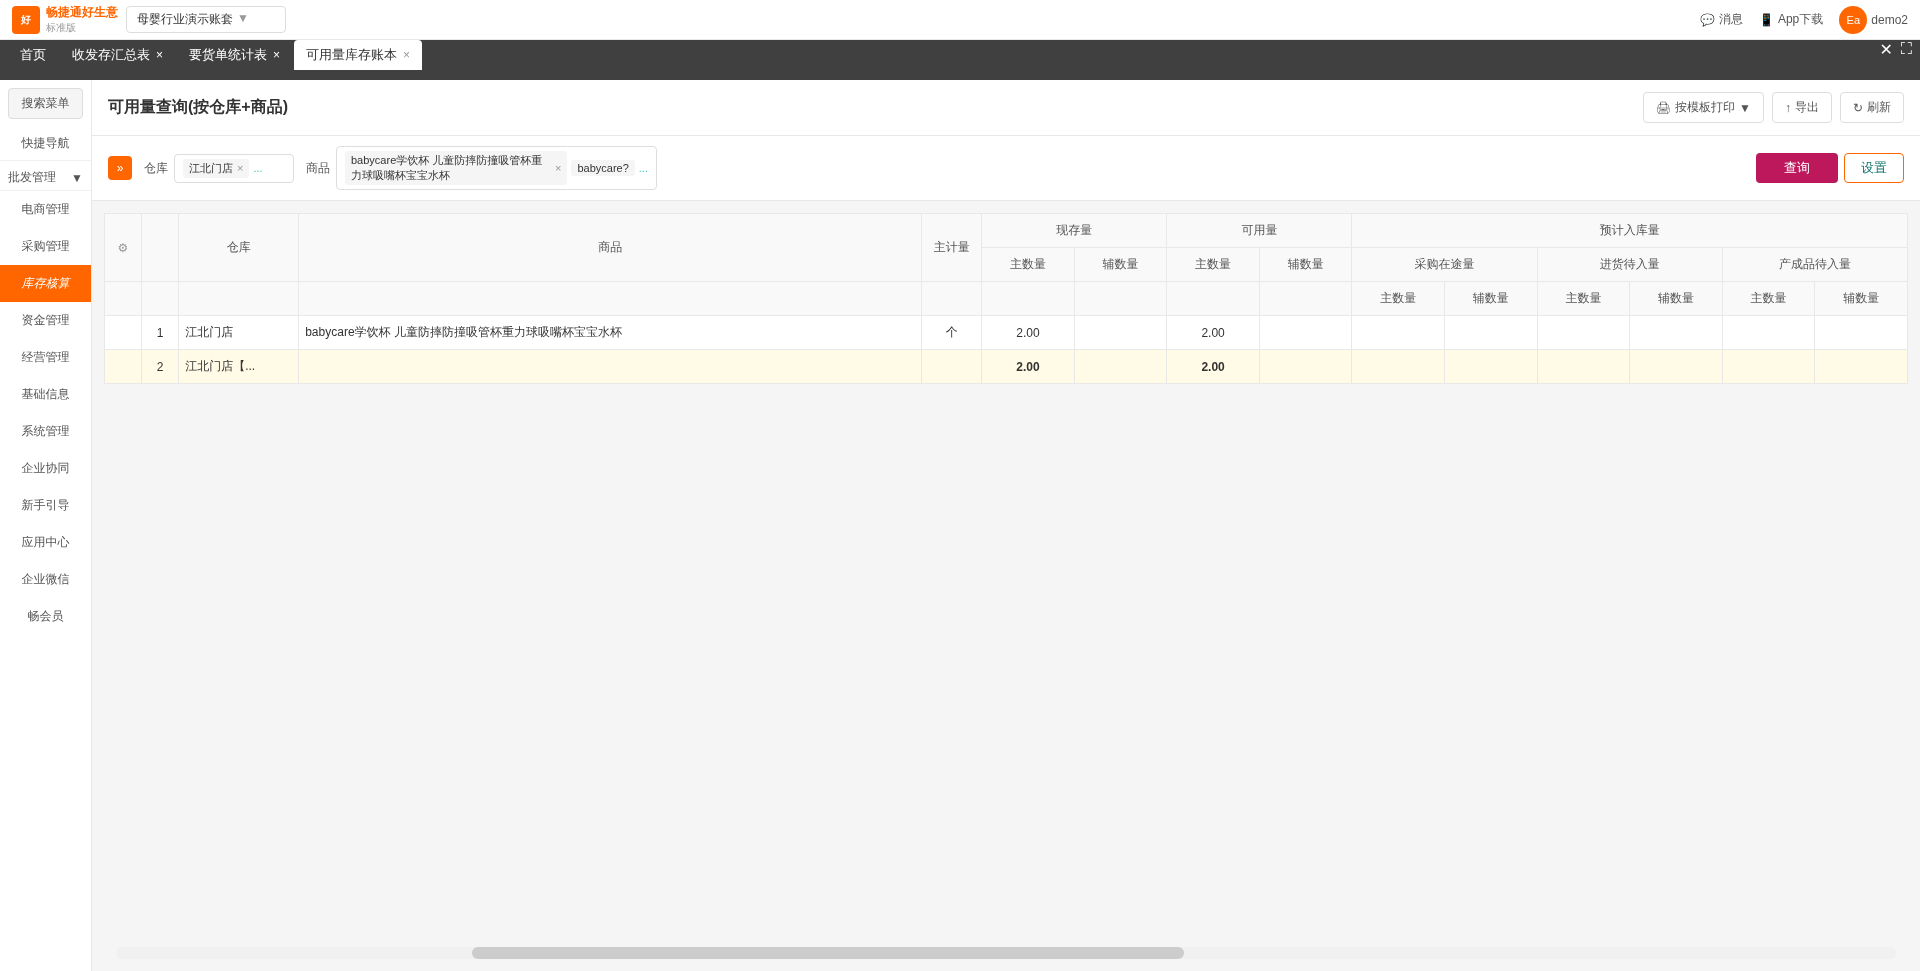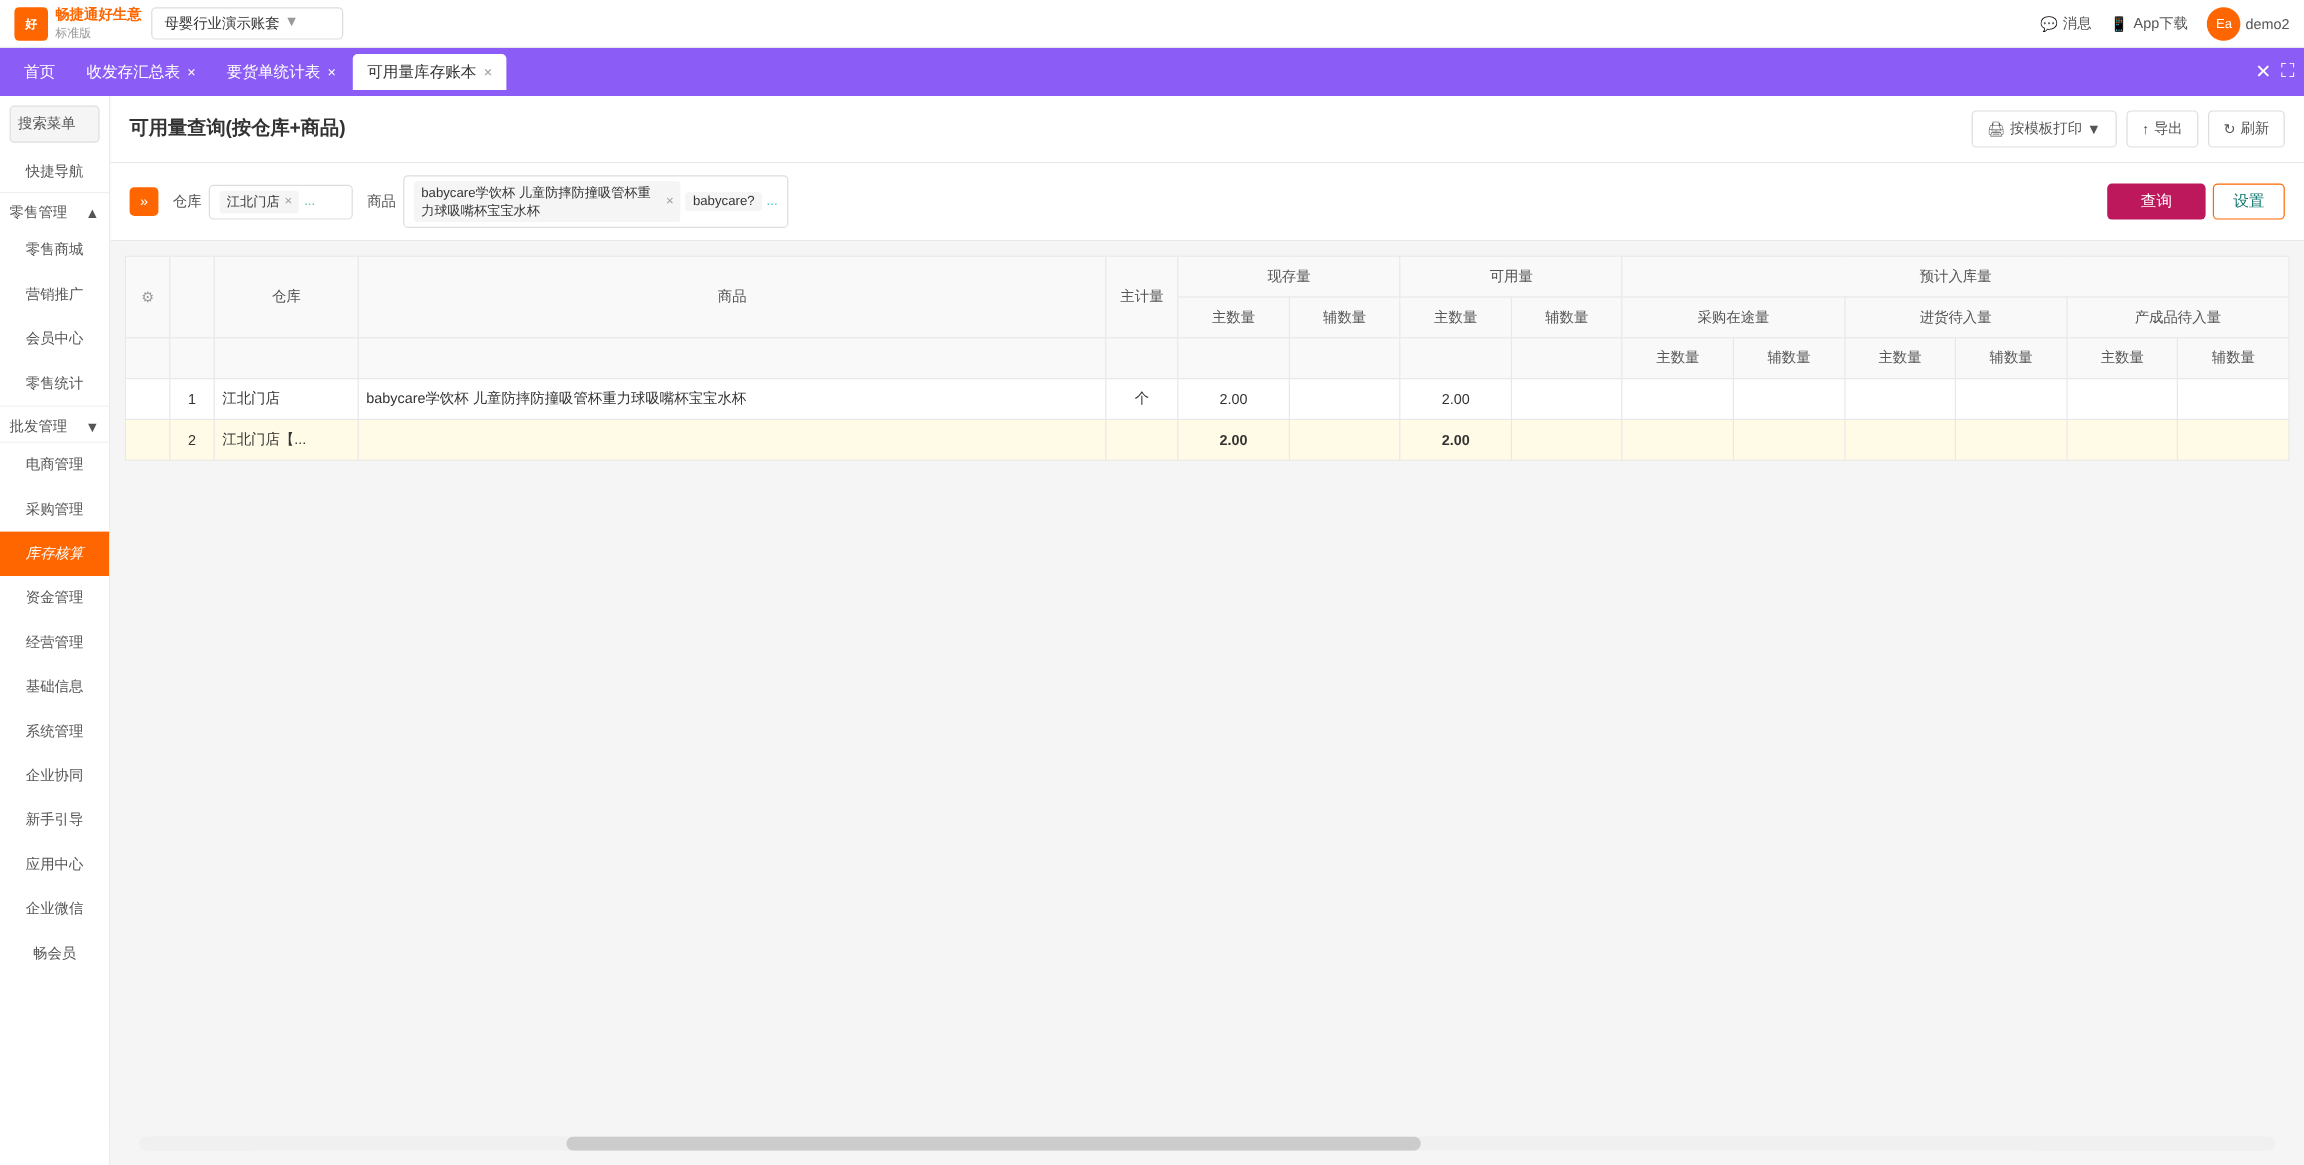--- a/index.html
+++ b/index.html
@@ -9,35 +9,35 @@
     .top-bar { height: 40px; background: #fff; display: flex; align-items: center; justify-content: space-between; padding: 0 12px; border-bottom: 1px solid #e8e8e8; flex-shrink: 0; }
     .top-bar-left { display: flex; align-items: center; gap: 8px; }
     .logo-area { display: flex; align-items: center; gap: 6px; }
     .logo-icon { width: 28px; height: 28px; background: #ff6600; border-radius: 4px; display: flex; align-items: center; justify-content: center; color: white; font-size: 10px; font-weight: bold; }
     .enterprise-selector { display: flex; align-items: flex-start; gap: 4px; padding: 4px 10px; border: 1px solid #ddd; border-radius: 4px; background: #fff; cursor: pointer; min-width: 160px; font-size: 12px; color: #333; }
     .top-bar-right { display: flex; align-items: center; gap: 16px; }
     .top-right-item { display: flex; align-items: center; gap: 4px; font-size: 12px; color: #555; cursor: pointer; }
     .user-avatar { width: 28px; height: 28px; border-radius: 50%; background: #ff6600; display: flex; align-items: center; justify-content: center; color: white; font-size: 11px; }
 
     
-    .nav-tabs { height: 40px; background: #8b5cf6; display: flex; align-items: center; padding: 0 8px; gap: 2px; flex-shrink: 0; }
+    .nav-tabs { height: 40px; background: #404040; display: flex; padding: 0 8px; gap: 2px; flex-shrink: 0; }
     .nav-tab { height: 30px; padding: 0 12px; border-radius: 4px 4px 0 0; display: flex; align-items: center; gap: 6px; font-size: 13px; cursor: pointer; color: #fff; position: relative; }
     .nav-tab.active { background: #fff; color: #333; border-radius: 4px 4px 0 0; }
     .nav-tab-close { font-size: 12px; color: inherit; cursor: pointer; }
     .nav-tab.active .nav-tab-close { color: #999; }
     .nav-spacer { flex: 1; }
     .nav-window-btns { display: flex; gap: 8px; color: white; font-size: 16px; cursor: pointer; }
 
     
     .main-layout { display: flex; flex: 1; overflow: hidden; }
 
     
     .sidebar { width: 92px; background: #fff; border-right: 1px solid #e8e8e8; display: flex; flex-direction: column; flex-shrink: 0; overflow-y: auto; }
     .sidebar-search { padding: 8px; }
-    .sidebar-search-btn { width: 100%; padding: 6px; background: #f5f5f5; border: 1px solid #ddd; border-radius: 4px; text-align: left; cursor: pointer; font-size: 12px; color: #555; }
+    .sidebar-search-btn { width: 100%; padding: 6px; background: #f5f5f5; border: 1px solid #ddd; border-radius: 4px; text-align: center; cursor: pointer; font-size: 12px; color: #555; }
     .sidebar-nav-btn { padding: 8px; text-align: center; border-bottom: 1px solid #f0f0f0; cursor: pointer; font-size: 12px; color: #555; }
     .sidebar-item { padding: 10px 8px; text-align: center; font-size: 12px; color: #555; cursor: pointer; display: flex; flex-direction: column; align-items: center; gap: 2px; }
     .sidebar-item.active { background: #ff6600; color: #fff; font-style: italic; }
     .sidebar-group { border-bottom: 1px solid #f0f0f0; }
     .sidebar-group-title { padding: 8px 8px 4px; font-size: 12px; color: #555; display: flex; align-items: center; justify-content: space-between; cursor: pointer; }
 
     
     .content { flex: 1; display: flex; flex-direction: column; overflow: hidden; background: #f5f5f5; }
 
     
@@ -132,38 +132,20 @@
 </div>
 
 <div class="main-layout">
 
   <div class="sidebar">
     <div class="sidebar-search">
       <div class="sidebar-search-btn">搜索菜单</div>
     </div>
     <div class="sidebar-nav-btn">快捷导航</div>
 
-    <div class="sidebar-group">
-      <div class="sidebar-group-title">
-        <span>零售管理</span>
-        <span>▲</span>
-      </div>
-      <div class="sidebar-item">
-        <span>零售商城</span>
-      </div>
-      <div class="sidebar-item">
-        <span>营销推广</span>
-      </div>
-      <div class="sidebar-item">
-        <span>会员中心</span>
-      </div>
-      <div class="sidebar-item">
-        <span>零售统计</span>
-      </div>
-    </div>
 
     <div class="sidebar-group">
       <div class="sidebar-group-title">
         <span>批发管理</span>
         <span>▼</span>
       </div>
     </div>
 
     <div class="sidebar-item">
       <span>电商管理</span>

